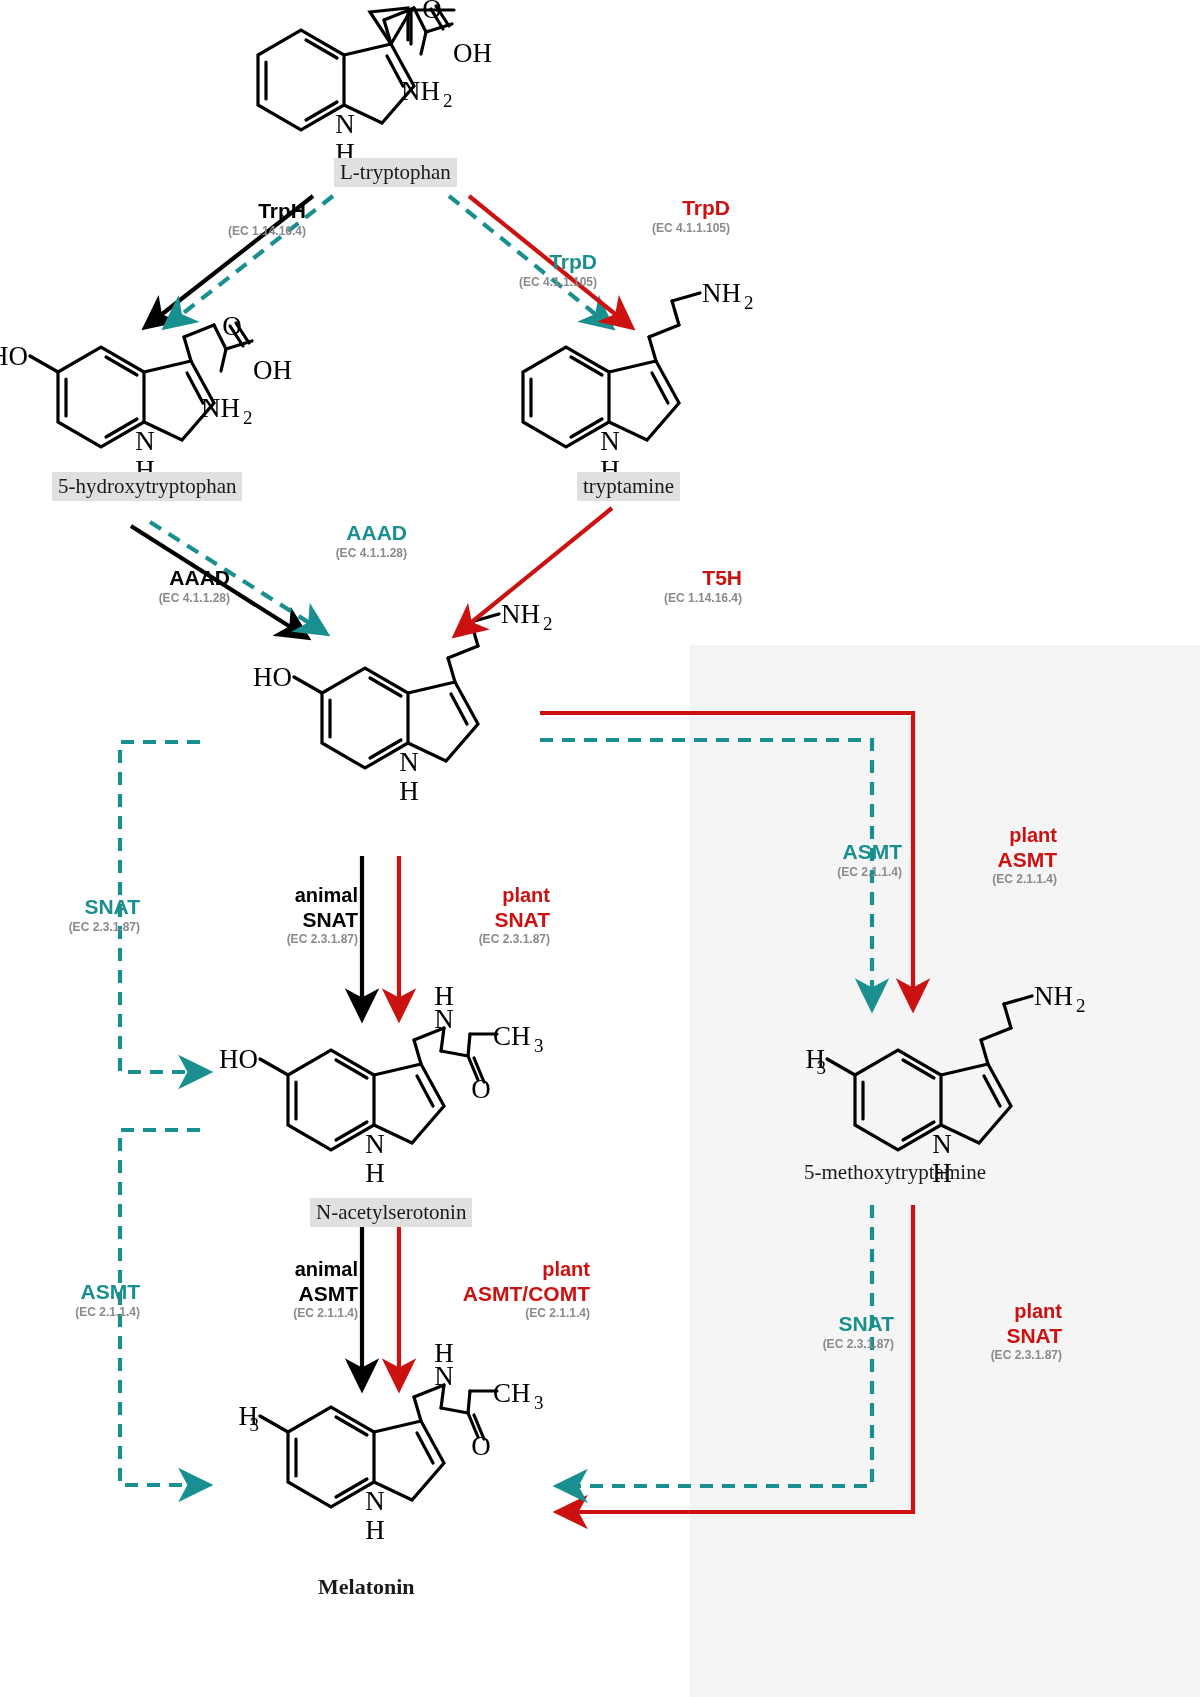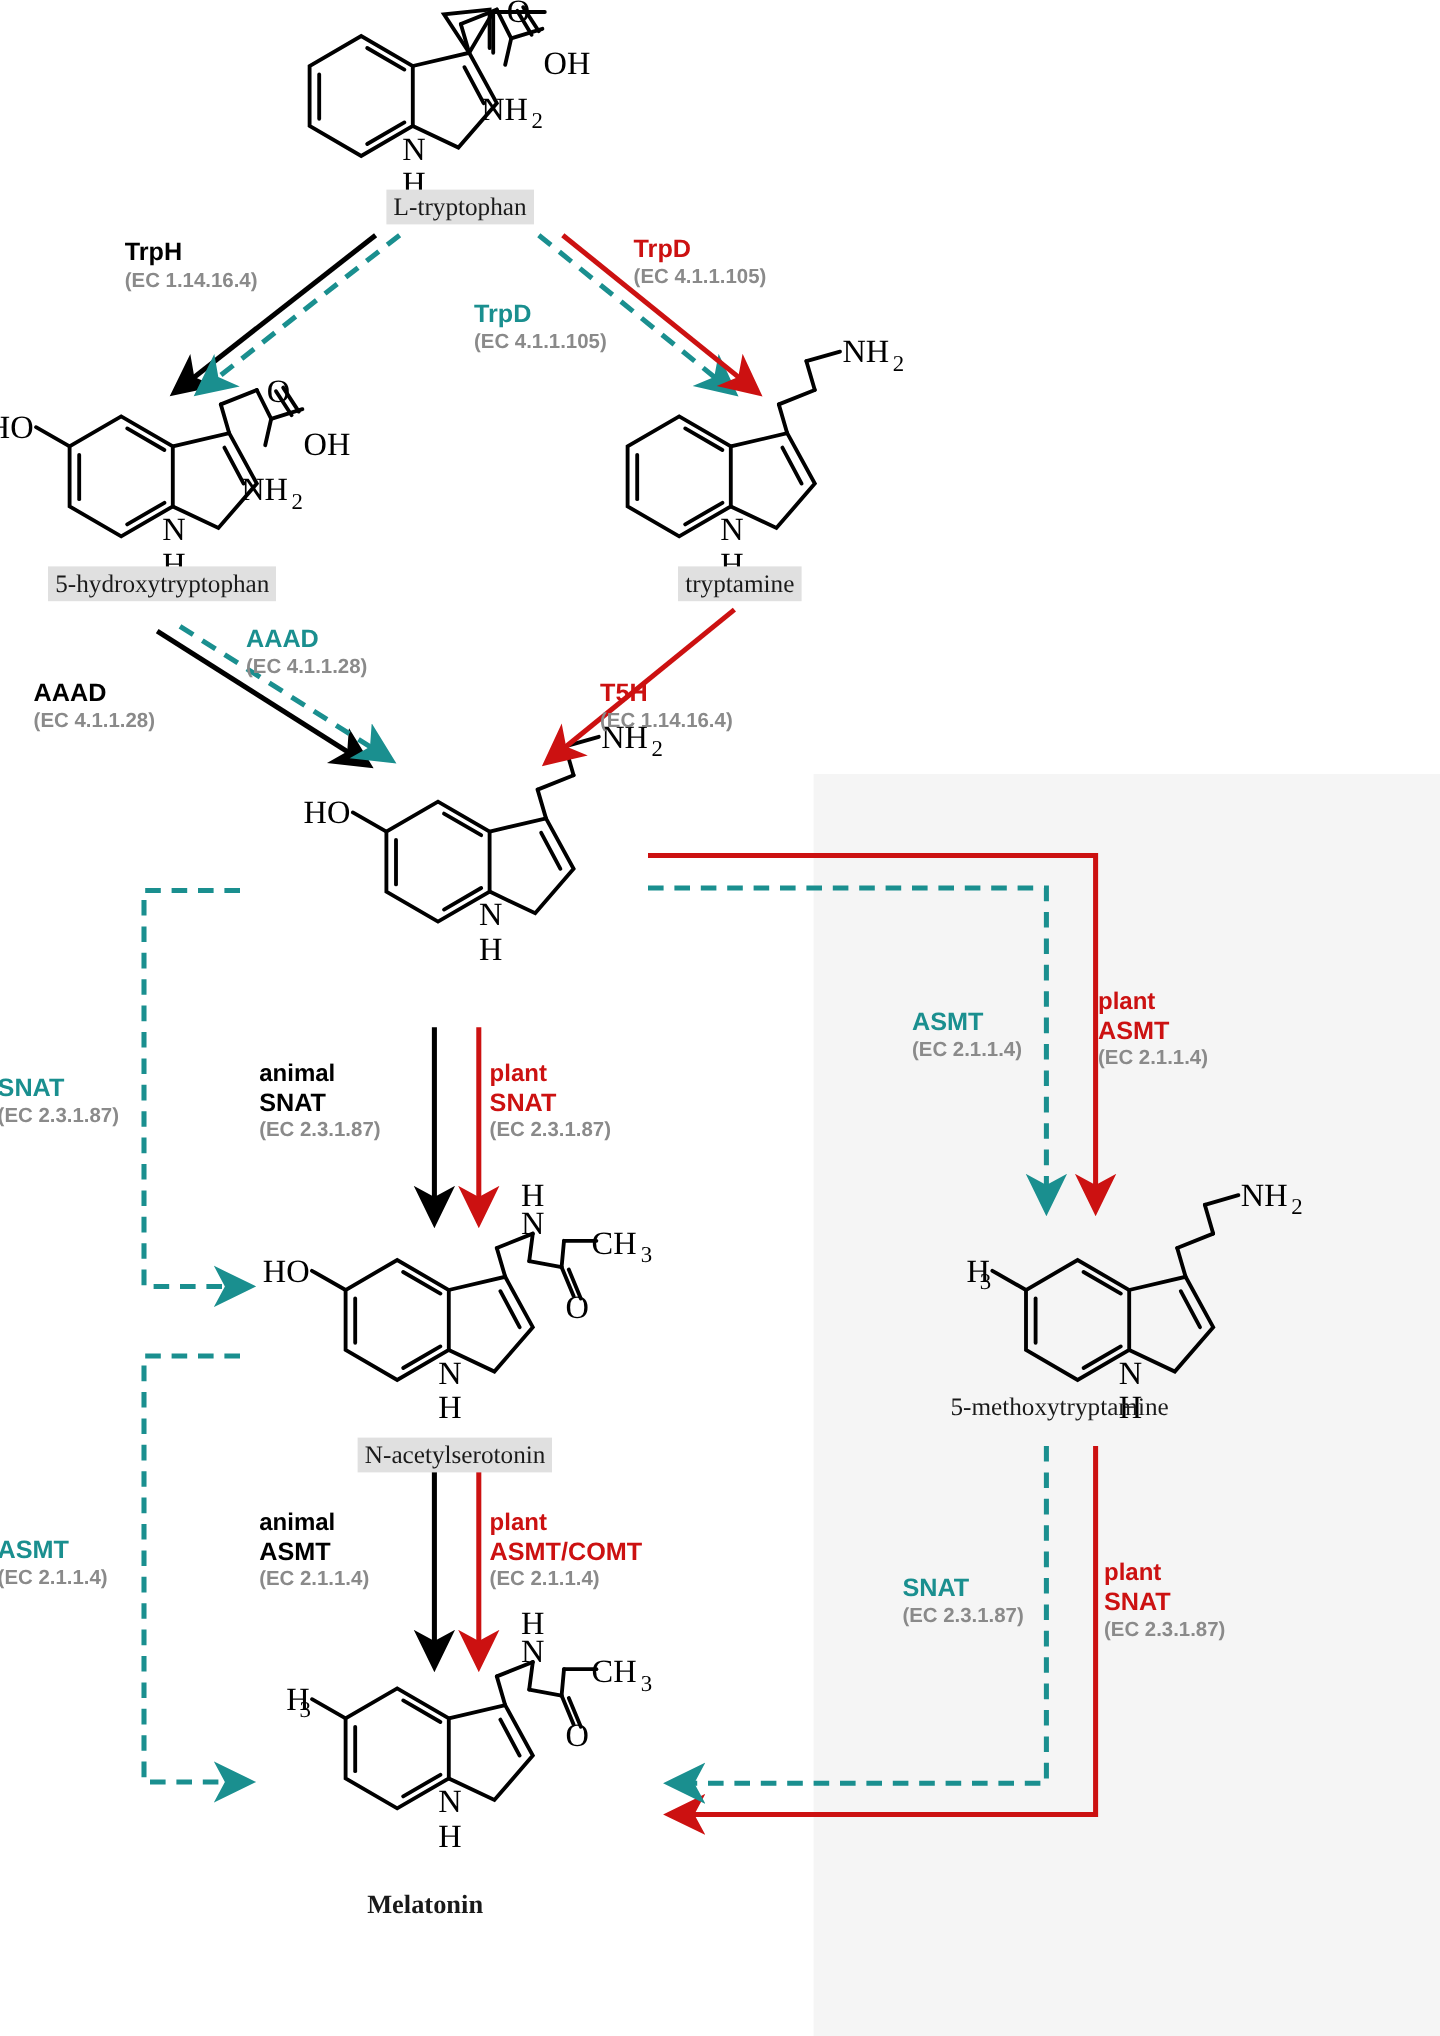--- a/index.html
+++ b/index.html
@@ -8,21 +8,21 @@
     background: #ffffff;
     font-family: "Liberation Sans", sans-serif;
   }
   #canvas {
     position: relative;
     width: 1200px;
     height: 1697px;
     background: #ffffff;
     overflow: hidden;
   }
-  .abs { position: absolute; }
+  .abs { position: absolute; margin-left: 12px; }
 
   
   #right-panel {
     left: 678px; top: 645px;
     width: 522px; height: 1052px;
     background: #f5f5f5;
   }
 
   
   .cmp-name {
@@ -37,36 +37,36 @@
   .cmp-name.nobg { background: transparent; }
   .cmp-name.bold {
     font-family: "Liberation Serif", serif;
     font-weight: bold;
     text-align: center;
   }
   .cmp-name.cyanbg { background: #e1f6f8; }
 
   
   .enz {
-    text-align: left;
+    text-align: right;
     line-height: 1.18;
     white-space: nowrap;
   }
   .enz .kind {
     font-size: 20px;
     font-weight: bold;
     display: block;
   }
   .enz .nm {
     font-size: 21px;
     font-weight: bold;
     display: block;
   }
   .enz .ec {
-    font-size: 17px;
+    font-size: 12px;
     font-weight: bold;
     color: #8a8a8a;
     display: block;
   }
   .blk .nm, .blk .kind { color: #000000; }
   .red .nm, .red .kind { color: #cc1111; }
   .tea .nm, .tea .kind { color: #1a8f8f; }
 
   
   #vec { position: absolute; left: 0; top: 0; width: 1200px; height: 1697px; }

